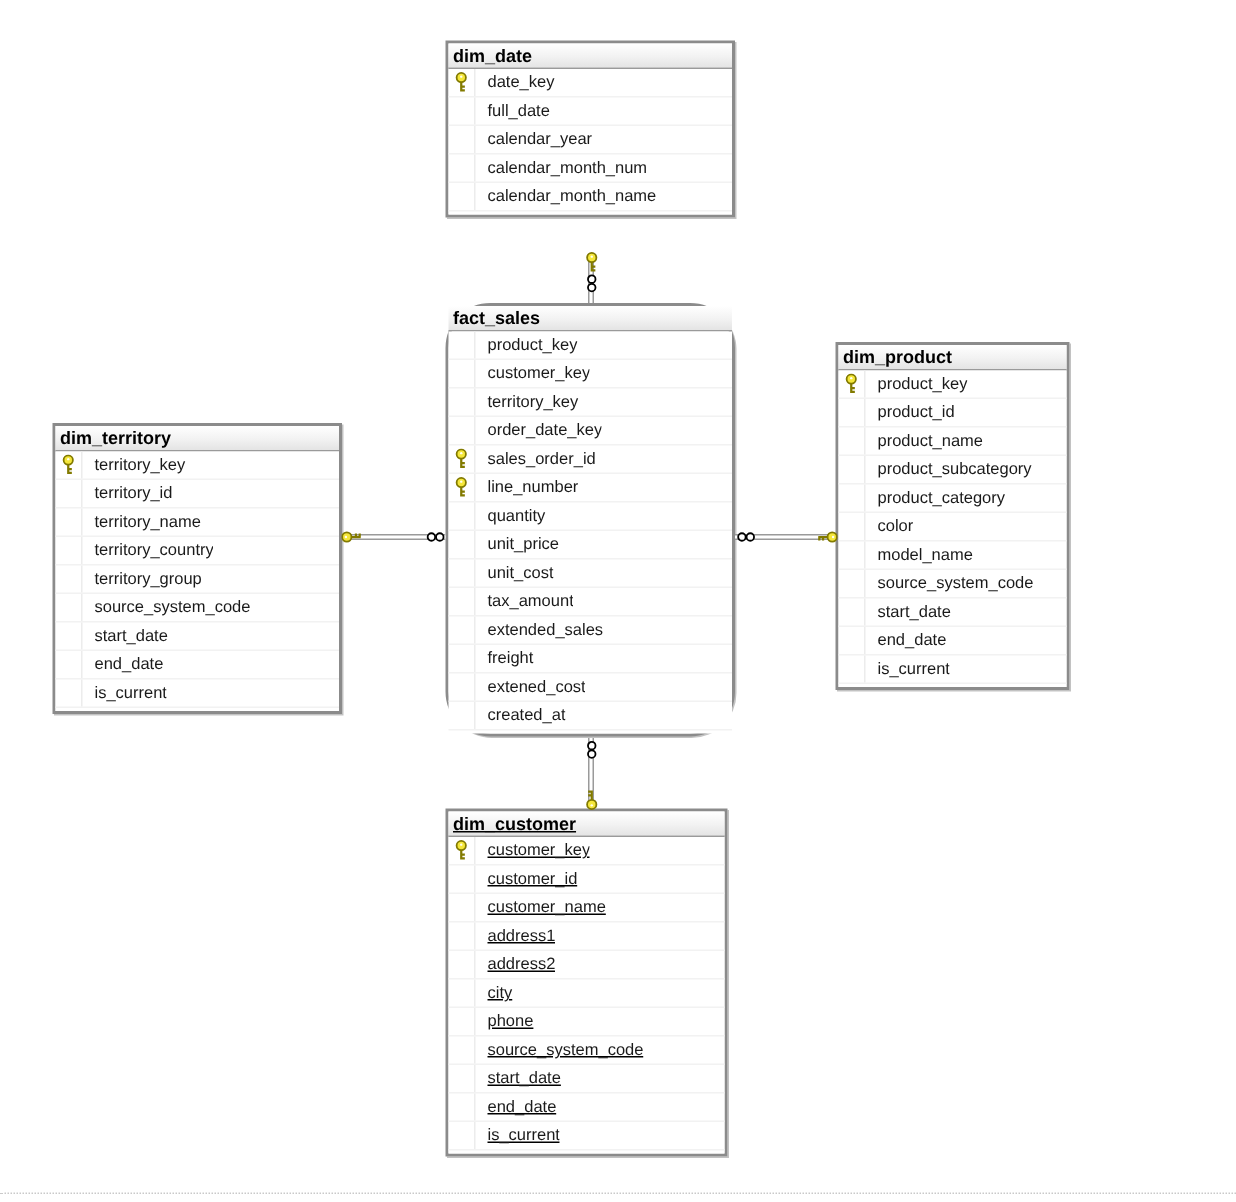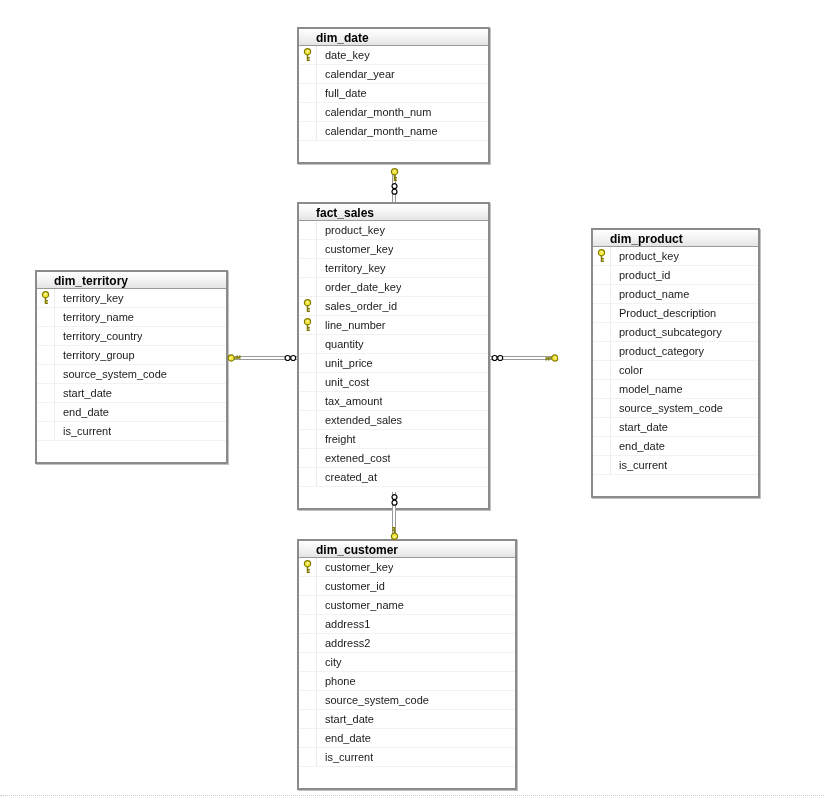--- a/index.html
+++ b/index.html
@@ -15,30 +15,30 @@
     background: #ffffff;
     border: 2px solid #8b8b8b;
     box-shadow: 1px 1px 0 rgba(120,120,120,0.45);
     box-sizing: border-box;
   }
   .table-header {
     height: 16px;
     line-height: 16px;
     background: linear-gradient(to bottom, #ffffff 0%, #f2f2f2 55%, #e4e4e4 100%);
     border-bottom: 1px solid #9a9a9a;
-    padding-left: 17px;
+    padding-left: 3px;
     overflow: hidden;
   }
   .table-title {
     font-size: 12px;
     font-weight: bold;
     color: #000000;
     white-space: nowrap;
   }
-  .table-body { padding-bottom: 21px; background: #ffffff; }
+  .table-body { padding-bottom: 2px; background: #ffffff; }
   .col-row {
     display: flex;
     align-items: center;
     height: 19px;
     border-bottom: 1px solid #f2f2f2;
     box-sizing: border-box;
   }
   .icon-cell {
     width: 17px;
     align-self: stretch;
@@ -103,37 +103,37 @@
             <svg width="11" height="14" viewBox="0 0 11 14">
               <path d="M5.5 6.2 V13 M5.5 9.8 H7.9 M5.5 12.3 H7.9" style="stroke:var(--key-stroke);stroke-width:1.5;fill:none"></path>
               <circle cx="5.5" cy="3.7" r="3.1" style="fill:var(--key-fill);stroke:var(--key-stroke);stroke-width:1.2"></circle>
               <circle cx="5.5" cy="3.1" r="0.8" style="fill:#fffef0"></circle>
             </svg>
           </span>
           <span class="col-name">date_key</span>
         </div>
         <div class="col-row">
           <span class="icon-cell"></span>
+          <span class="col-name">full_date</span>
+        </div>
+        <div class="col-row">
+          <span class="icon-cell"></span>
           <span class="col-name">calendar_year</span>
         </div>
         <div class="col-row">
           <span class="icon-cell"></span>
-          <span class="col-name">full_date</span>
-        </div>
-        <div class="col-row">
-          <span class="icon-cell"></span>
           <span class="col-name">calendar_month_num</span>
         </div>
         <div class="col-row">
           <span class="icon-cell"></span>
           <span class="col-name">calendar_month_name</span>
         </div>
       </div>
     </div>
-    <div class="table-card" style="left: 297px; top: 202px; width: 193px;">
+    <div class="table-card" style="left: 297px; top: 202px; width: 193px; border-radius: 30px;">
       <div class="table-header"><span class="table-title">fact_sales</span></div>
       <div class="table-body">
         <div class="col-row">
           <span class="icon-cell"></span>
           <span class="col-name">product_key</span>
         </div>
         <div class="col-row">
           <span class="icon-cell"></span>
           <span class="col-name">customer_key</span>
         </div>
@@ -192,21 +192,21 @@
         <div class="col-row">
           <span class="icon-cell"></span>
           <span class="col-name">extened_cost</span>
         </div>
         <div class="col-row">
           <span class="icon-cell"></span>
           <span class="col-name">created_at</span>
         </div>
       </div>
     </div>
-    <div class="table-card" style="left: 557px; top: 228px; width: 169px; margin-left: 34px;">
+    <div class="table-card" style="left: 557px; top: 228px; width: 156px;">
       <div class="table-header"><span class="table-title">dim_product</span></div>
       <div class="table-body">
         <div class="col-row">
           <span class="icon-cell">
             <svg width="11" height="14" viewBox="0 0 11 14">
               <path d="M5.5 6.2 V13 M5.5 9.8 H7.9 M5.5 12.3 H7.9" style="stroke:var(--key-stroke);stroke-width:1.5;fill:none"></path>
               <circle cx="5.5" cy="3.7" r="3.1" style="fill:var(--key-fill);stroke:var(--key-stroke);stroke-width:1.2"></circle>
               <circle cx="5.5" cy="3.1" r="0.8" style="fill:#fffef0"></circle>
             </svg>
           </span>
@@ -215,24 +215,20 @@
         <div class="col-row">
           <span class="icon-cell"></span>
           <span class="col-name">product_id</span>
         </div>
         <div class="col-row">
           <span class="icon-cell"></span>
           <span class="col-name">product_name</span>
         </div>
         <div class="col-row">
           <span class="icon-cell"></span>
-          <span class="col-name">Product_description</span>
-        </div>
-        <div class="col-row">
-          <span class="icon-cell"></span>
           <span class="col-name">product_subcategory</span>
         </div>
         <div class="col-row">
           <span class="icon-cell"></span>
           <span class="col-name">product_category</span>
         </div>
         <div class="col-row">
           <span class="icon-cell"></span>
           <span class="col-name">color</span>
         </div>
@@ -251,35 +247,39 @@
         <div class="col-row">
           <span class="icon-cell"></span>
           <span class="col-name">end_date</span>
         </div>
         <div class="col-row">
           <span class="icon-cell"></span>
           <span class="col-name">is_current</span>
         </div>
       </div>
     </div>
-    <div class="table-card" style="left: 35px; top: 270px; width: 193px;">
+    <div class="table-card" style="left: 35px; top: 282px; width: 193px;">
       <div class="table-header"><span class="table-title">dim_territory</span></div>
       <div class="table-body">
         <div class="col-row">
           <span class="icon-cell">
             <svg width="11" height="14" viewBox="0 0 11 14">
               <path d="M5.5 6.2 V13 M5.5 9.8 H7.9 M5.5 12.3 H7.9" style="stroke:var(--key-stroke);stroke-width:1.5;fill:none"></path>
               <circle cx="5.5" cy="3.7" r="3.1" style="fill:var(--key-fill);stroke:var(--key-stroke);stroke-width:1.2"></circle>
               <circle cx="5.5" cy="3.1" r="0.8" style="fill:#fffef0"></circle>
             </svg>
           </span>
           <span class="col-name">territory_key</span>
         </div>
         <div class="col-row">
           <span class="icon-cell"></span>
+          <span class="col-name">territory_id</span>
+        </div>
+        <div class="col-row">
+          <span class="icon-cell"></span>
           <span class="col-name">territory_name</span>
         </div>
         <div class="col-row">
           <span class="icon-cell"></span>
           <span class="col-name">territory_country</span>
         </div>
         <div class="col-row">
           <span class="icon-cell"></span>
           <span class="col-name">territory_group</span>
         </div>
@@ -294,21 +294,21 @@
         <div class="col-row">
           <span class="icon-cell"></span>
           <span class="col-name">end_date</span>
         </div>
         <div class="col-row">
           <span class="icon-cell"></span>
           <span class="col-name">is_current</span>
         </div>
       </div>
     </div>
-    <div class="table-card" style="left: 297px; top: 539px; width: 220px;">
+    <div class="table-card" style="left: 297px; top: 539px; width: 188px; text-decoration: underline;">
       <div class="table-header"><span class="table-title">dim_customer</span></div>
       <div class="table-body">
         <div class="col-row">
           <span class="icon-cell">
             <svg width="11" height="14" viewBox="0 0 11 14">
               <path d="M5.5 6.2 V13 M5.5 9.8 H7.9 M5.5 12.3 H7.9" style="stroke:var(--key-stroke);stroke-width:1.5;fill:none"></path>
               <circle cx="5.5" cy="3.7" r="3.1" style="fill:var(--key-fill);stroke:var(--key-stroke);stroke-width:1.2"></circle>
               <circle cx="5.5" cy="3.1" r="0.8" style="fill:#fffef0"></circle>
             </svg>
           </span>

